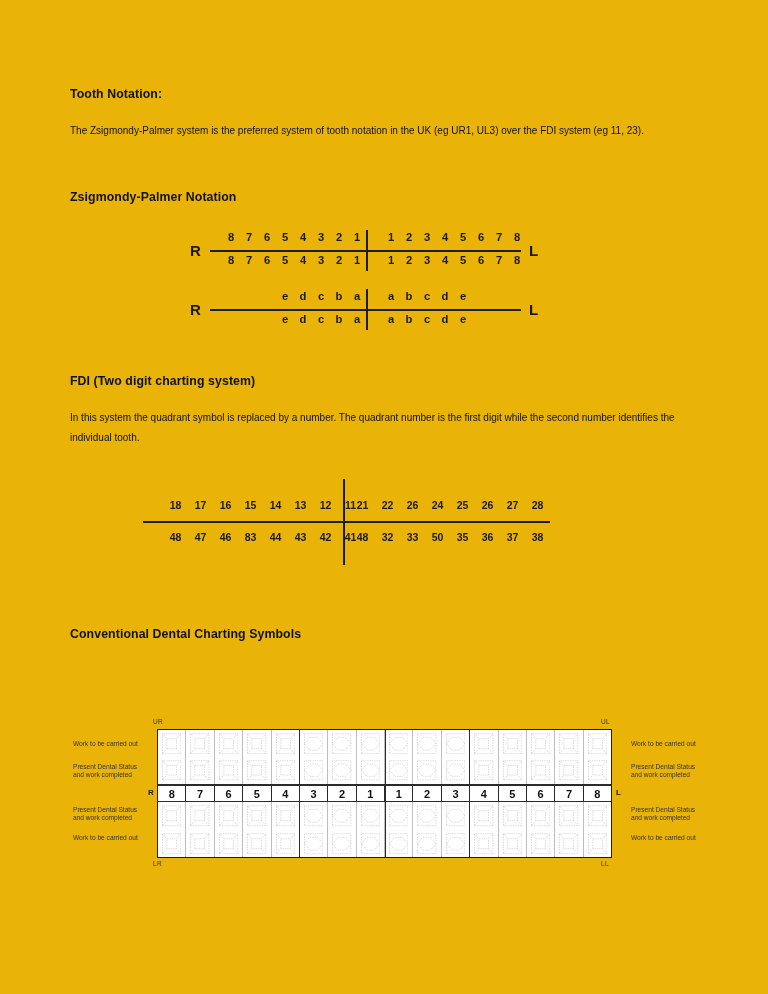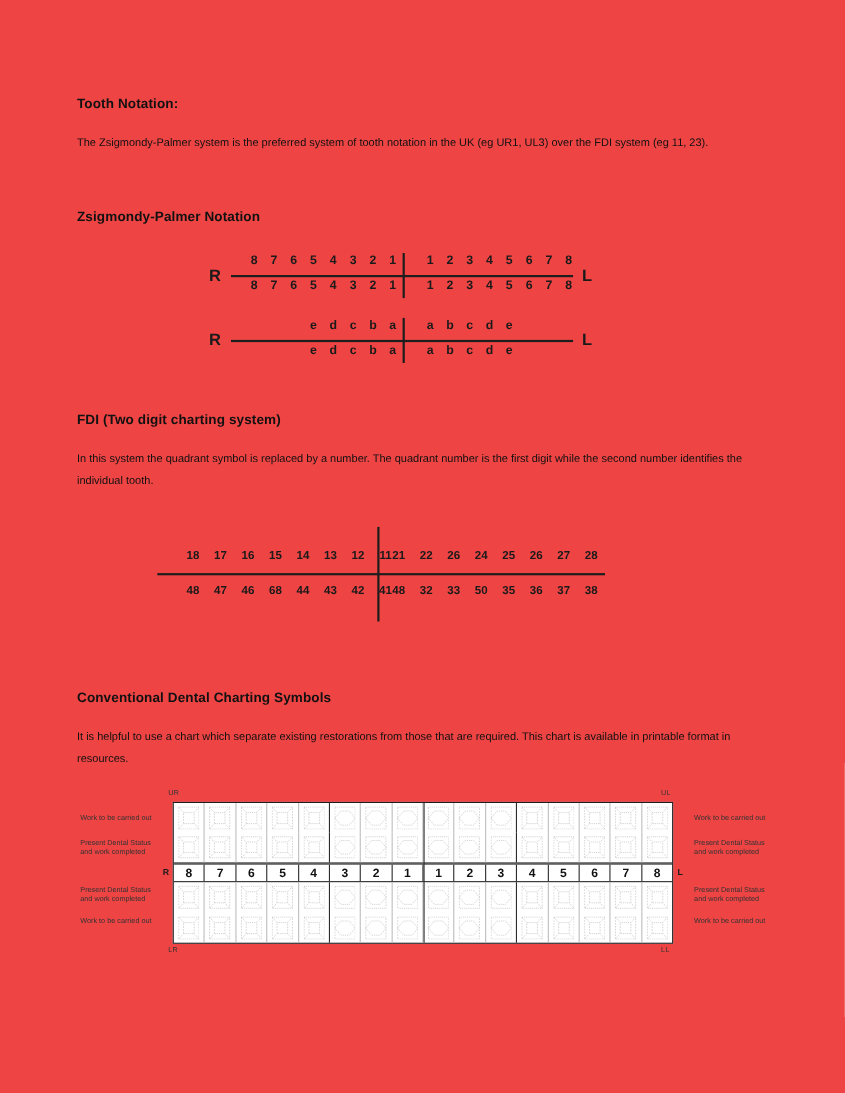--- a/index.html
+++ b/index.html
@@ -15,21 +15,21 @@
     font-family: "Liberation Sans", sans-serif;
     color: #000000;
     overflow: hidden;
   }
 
   .page {
     position: absolute;
     left: 0; top: 0;
     width: 768px;
     height: 994px;
-    background: #ef4444;
+    background: #eab308;
   }
 
   
   .heading {
     position: absolute;
     left: 70px;
     font-size: 12.3px;
     font-weight: bold;
     letter-spacing: 0.1px;
     color: #111111;
@@ -359,41 +359,40 @@
       <span>24</span>
       <span>25</span>
       <span>26</span>
       <span>27</span>
       <span>28</span>
     </div>
     <div class="row lower-right">
       <span>48</span>
       <span>47</span>
       <span>46</span>
-      <span>68</span>
+      <span>83</span>
       <span>44</span>
       <span>43</span>
       <span>42</span>
       <span>41</span>
     </div>
     <div class="row lower-left">
       <span>48</span>
       <span>32</span>
       <span>33</span>
       <span>50</span>
       <span>35</span>
       <span>36</span>
       <span>37</span>
       <span>38</span>
     </div>
   </div>
 
   <div class="heading" id="heading-symbols">Conventional Dental Charting Symbols</div>
 
-  <div class="para" id="para-symbols">It is helpful to use a chart which separate existing restorations from those that are required. This chart is available in printable format in resources.</div>
 
   <span class="quad-label" id="lbl-ur">UR</span>
   <span class="quad-label" id="lbl-ul">UL</span>
   <span class="quad-label" id="lbl-lr">LR</span>
   <span class="quad-label" id="lbl-ll">LL</span>
 
   <div class="side-label left" id="sl-l1">Work to be carried out</div>
   <div class="side-label left" id="sl-l2">Present Dental Status
 and work completed</div>
   <div class="side-label left" id="sl-l3">Present Dental Status

